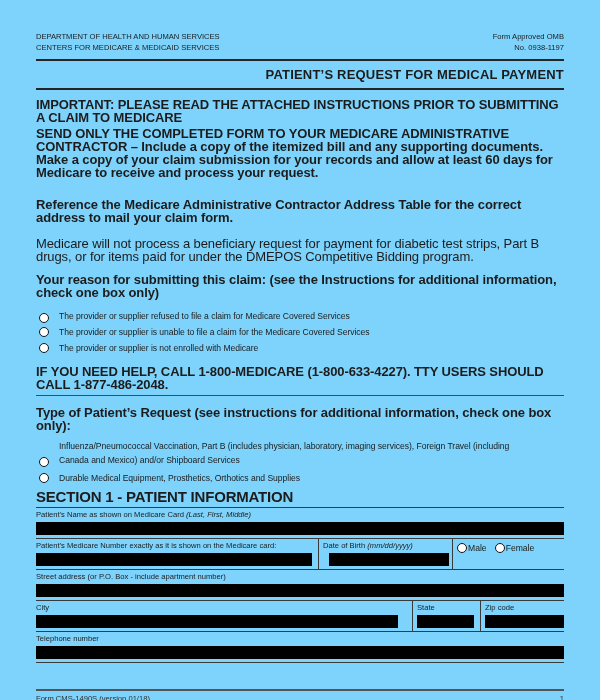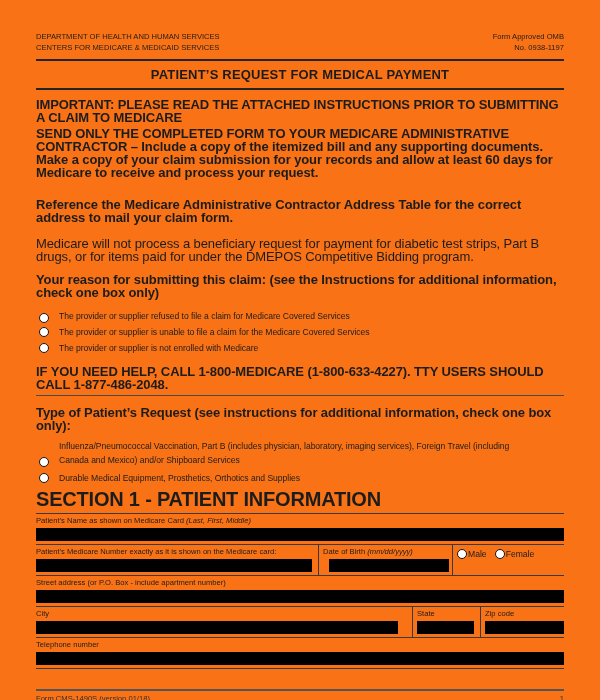--- a/index.html
+++ b/index.html
@@ -1,51 +1,51 @@
 <!DOCTYPE html>
 <html><head>
 <meta charset="utf-8">
 <style>
   html,body{margin:0;padding:0;background:#ffffff;}
   .page{
     position:relative;
     width:600px;height:700px;
     box-sizing:border-box;
     padding:31px 36px 0 36px;
-    background:#f97316;
+    background:#7dd3fc;
     font-family:"Liberation Sans","DejaVu Sans",sans-serif;
     color:#1c1c1c;
     overflow:hidden;
   }
   
   .hdr{display:flex;justify-content:space-between;font-size:7.6px;line-height:11px;letter-spacing:0;}
   .hdr-right{text-align:right;}
   .rule-thick{border-top:2px solid #242424;margin-top:6px;}
-  .form-title{text-align:center;font-weight:bold;font-size:13px;letter-spacing:.2px;padding:6px 0 6px 0;}
+  .form-title{text-align:right;font-weight:bold;font-size:13px;letter-spacing:.2px;padding:6px 0 6px 0;}
   
   .p{font-size:13px;line-height:13px;letter-spacing:-0.1px;}
   .b{font-weight:bold;}
   .p-important{margin-top:8px;}
   .p-send{margin-top:3px;}
   .p-reference{margin-top:19px;}
   .p-noprocess{margin-top:13px;}
   .p-reason{margin-top:10px;}
   .p-help{margin-top:10px;}
   .rule-thin{border-top:1px solid #4a4a4a;margin-top:4px;}
   .p-type{margin-top:10px;}
   
   .opt{display:flex;align-items:flex-start;font-size:8.6px;line-height:14px;margin-top:2px;}
   .opt.first{margin-top:10px;align-items:flex-end;}
   .radio{flex:0 0 auto;display:inline-block;width:8px;height:8px;border:1.3px solid #141414;border-radius:50%;margin:2px 10px 0 3px;background:#fff;}
   .opt-label{letter-spacing:-0.05px;}
   .w-constrain{max-width:462px;}
   
   .print-band{margin-top:12px;border-top:1px solid #4a4a4a;border-bottom:1px solid #4a4a4a;padding:5px 0 6px 0;font-size:8.6px;font-weight:bold;}
   
-  .sec-head{font-size:20px;font-weight:bold;letter-spacing:-0.2px;padding:3px 0 2px 0;border-bottom:1px solid #3a3a3a;}
+  .sec-head{font-size:15px;font-weight:bold;letter-spacing:-0.2px;padding:3px 0 2px 0;border-bottom:1px solid #3a3a3a;}
   .frow{border-bottom:1px solid #3a3a3a;}
   .flabel{font-size:7.6px;line-height:10px;padding:2px 0 1px 0;color:#1c1c1c;}
   .flabel .it{font-style:italic;}
   .bar{background:#000;height:13px;margin:1px 0 3px 0;}
   .cells{display:flex;}
   .cell{box-sizing:border-box;}
   .cell + .cell{border-left:1px solid #3a3a3a;padding-left:4px;}
   .cell-medicare{flex:0 0 282px;}
   .cell-dob{flex:0 0 134px;}
   .cell-gender{flex:1 1 auto;}

